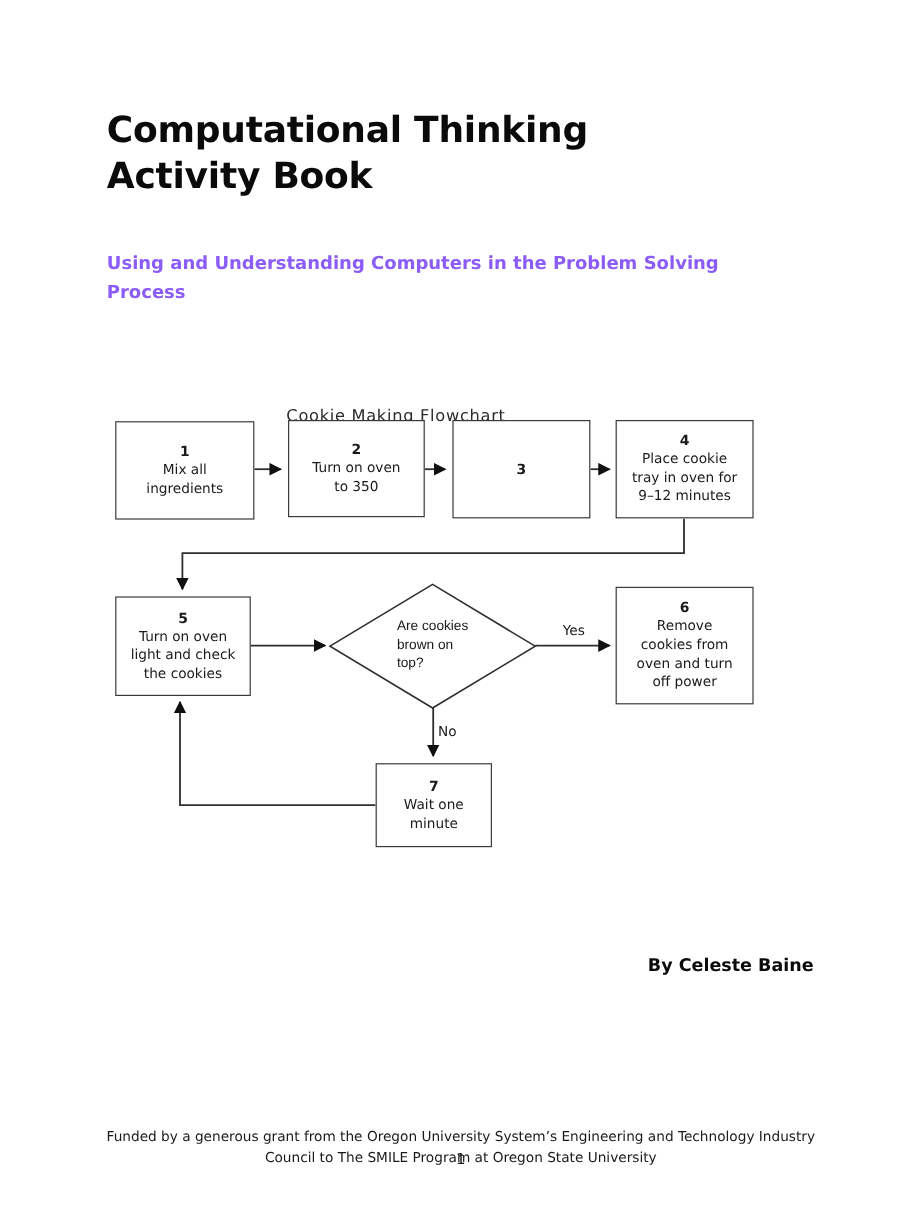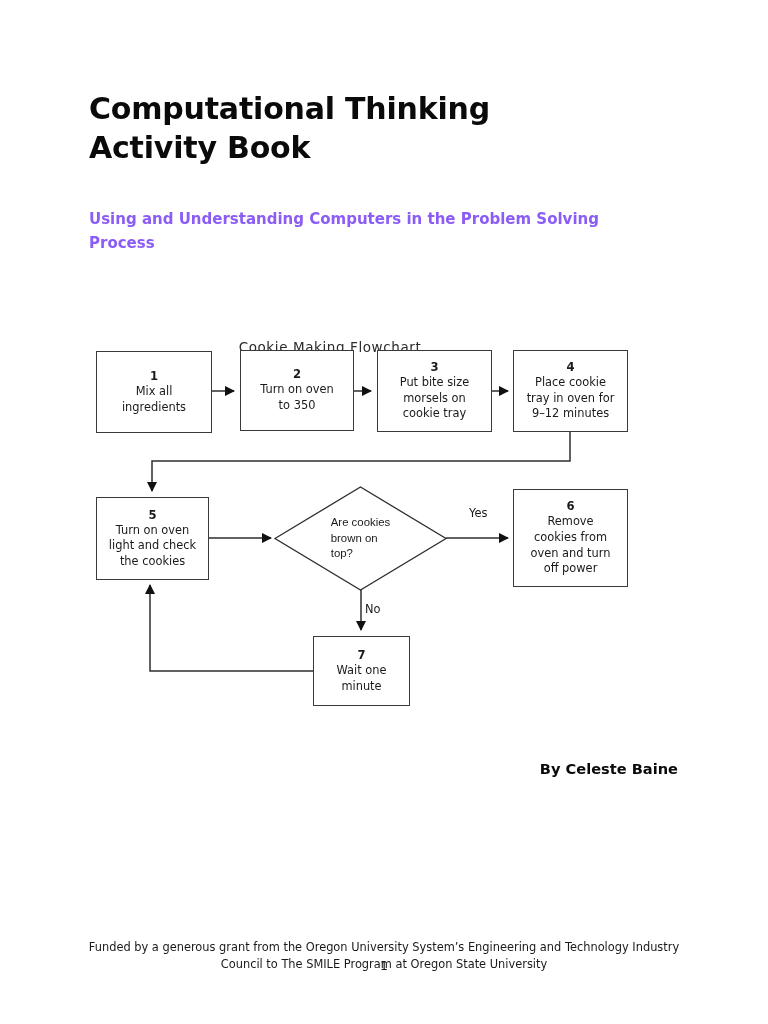--- a/index.html
+++ b/index.html
@@ -136,28 +136,28 @@
     color: #1a1a1a;
     white-space: pre-line;
   }
 
   .edge-label {
     position: absolute;
     font-family: "DejaVu Sans", sans-serif;
     font-size: 11.4px;
     color: #1a1a1a;
   }
-  .lbl-yes { left: 469px; top: 506px; }
+  .lbl-yes { left: 469px; top: 518px; }
   .lbl-no  { left: 365px; top: 602px; }
 
   
   .author {
     position: absolute;
     left: 0;
-    top: 760px;
+    top: 796px;
     width: 678px;
     text-align: right;
     font-family: "DejaVu Sans", sans-serif;
     font-weight: 700;
     font-size: 14.6px;
     color: #0a0a0a;
   }
   .funding {
     position: absolute;
     left: 84px;
@@ -229,23 +229,20 @@
   </div>
 
   <div class="node node-2">
     <span class="num">2</span>
     <span class="txt">Turn on oven
 to 350</span>
   </div>
 
   <div class="node node-3">
     <span class="num">3</span>
-    <span class="txt">Put bite size
-morsels on
-cookie tray</span>
   </div>
 
   <div class="node node-4">
     <span class="num">4</span>
     <span class="txt">Place cookie
 tray in oven for
 9–12 minutes</span>
   </div>
 
   <div class="node node-5">

